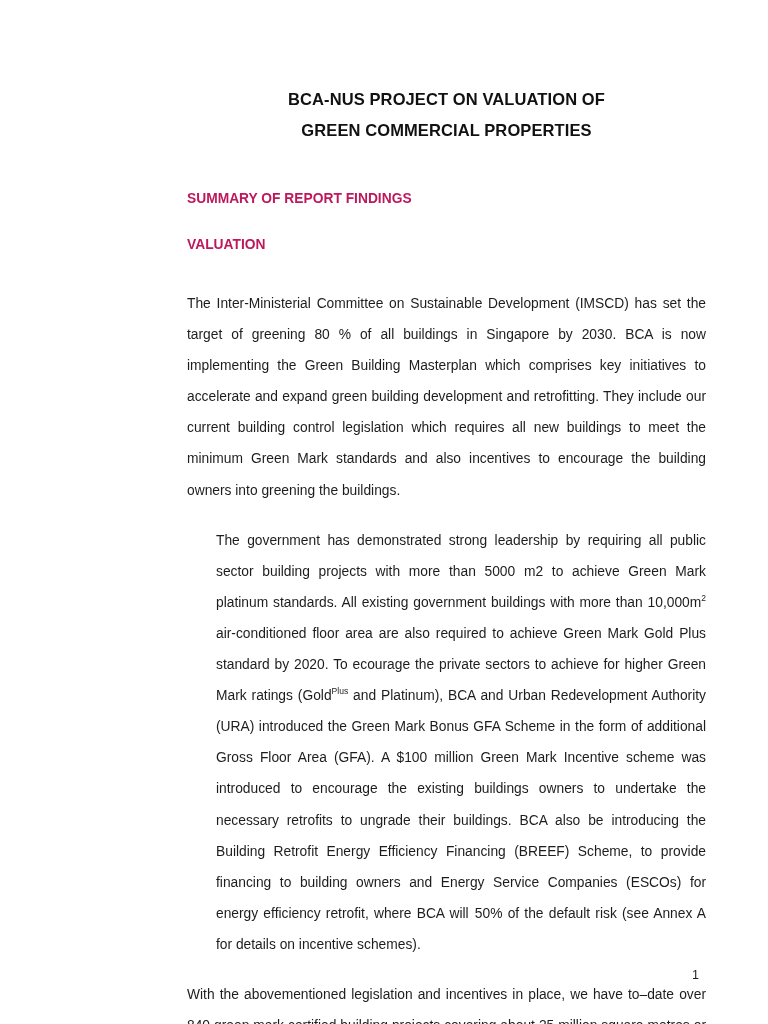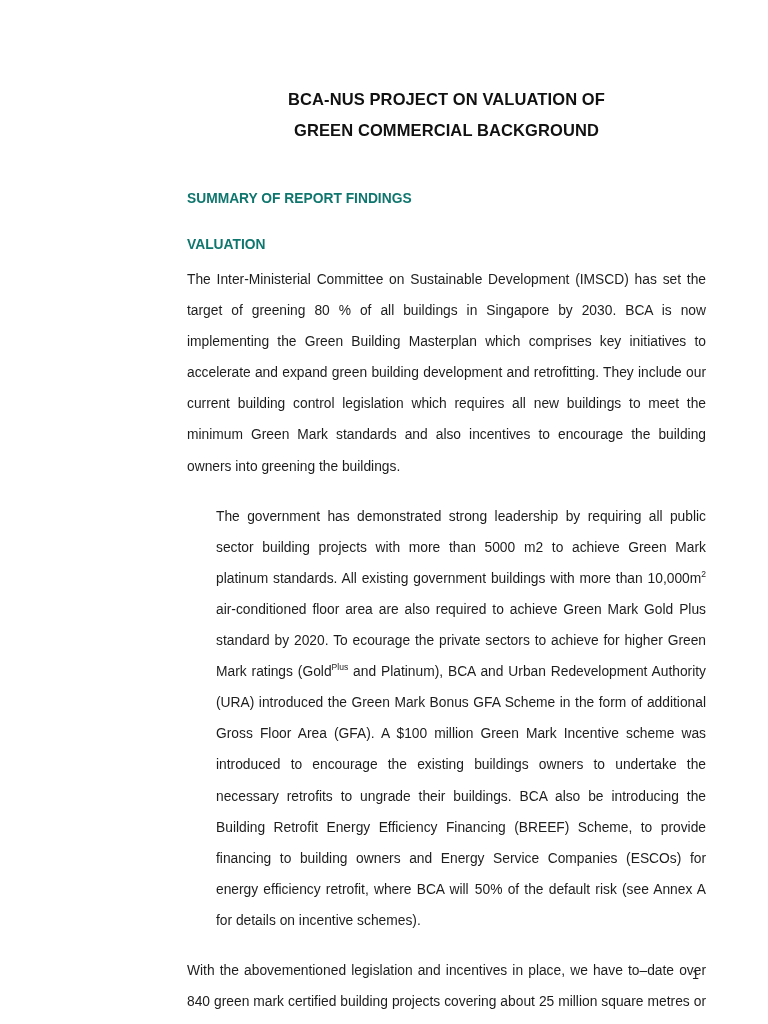--- a/index.html
+++ b/index.html
@@ -31,36 +31,36 @@
     font-size: 16.5px;
     line-height: 31px;
     letter-spacing: 0.1px;
     color: #111111;
     margin: 0;
   }
   .section-heading {
     font-weight: bold;
     font-size: 13.8px;
     line-height: 20px;
-    color: #0f766e;
+    color: #be185d;
     margin: 0;
   }
   .sh-summary { margin-top: 43px; }
   .sh-background { margin-top: 26px; }
   p.body-text {
     font-size: 13.8px;
     line-height: 31.1px;
     text-align: justify;
     text-justify: inter-word;
     margin: 0;
     color: #1d1d1d;
     -webkit-hyphens: none;
     hyphens: none;
   }
-  p.para-1 { margin-top: 9px; }
+  p.para-1 { margin-top: 33px; }
   p.para-2 { margin-top: 19px; margin-left: 29px; }
   p.para-3 { margin-top: 19px; }
   sup {
     font-size: 0.62em;
     vertical-align: super;
     line-height: 0;
   }
   .wide-space {
     display: inline-block;
     width: 0.45em;
@@ -81,21 +81,21 @@
   }
 </style>
 </head>
 <body>
 
 <div class="page">
   <div class="content">
 
     <div class="doc-title">
       <div>BCA-NUS PROJECT ON VALUATION OF</div>
-      <div>GREEN COMMERCIAL BACKGROUND</div>
+      <div>GREEN COMMERCIAL PROPERTIES</div>
     </div>
 
     <div class="section-heading sh-summary">SUMMARY OF REPORT FINDINGS</div>
 
     <div class="section-heading sh-background">VALUATION</div>
 
     <p class="body-text para-1">The Inter-Ministerial Committee on Sustainable Development (IMSCD) has set the target of greening 80 % of all buildings in Singapore by 2030. BCA is now implementing the Green Building Masterplan which comprises key initiatives to accelerate and expand green building development and retrofitting. They include our current building control legislation which requires all new buildings to meet the minimum Green Mark standards and also incentives to encourage the building owners into greening the buildings.</p>
 
     <p class="body-text para-2"><span>The government has demonstrated strong leadership by requiring all public sector building projects with more than 5000 m2 to achieve Green Mark platinum standards. All existing government buildings with more than 10,000m</span><sup>2</sup><span> air-conditioned floor area are also required to achieve Green Mark Gold Plus standard by 2020. To ecourage the private sectors to achieve for higher Green Mark ratings (Gold</span><sup>Plus</sup><span> and Platinum), BCA and Urban Redevelopment Authority (URA) introduced the Green Mark Bonus GFA Scheme in the form of additional Gross Floor Area (GFA). A $100 million Green Mark Incentive scheme was introduced to encourage the existing buildings owners to undertake the necessary retrofits to ungrade their buildings. BCA also be introducing the Building Retrofit Energy Efficiency Financing (BREEF) Scheme, to provide financing to building owners and Energy Service Companies (ESCOs) for energy efficiency retrofit, where BCA will</span><span class="wide-space"></span><span>50% of the default risk (see Annex A for details on incentive schemes).</span></p>
 

